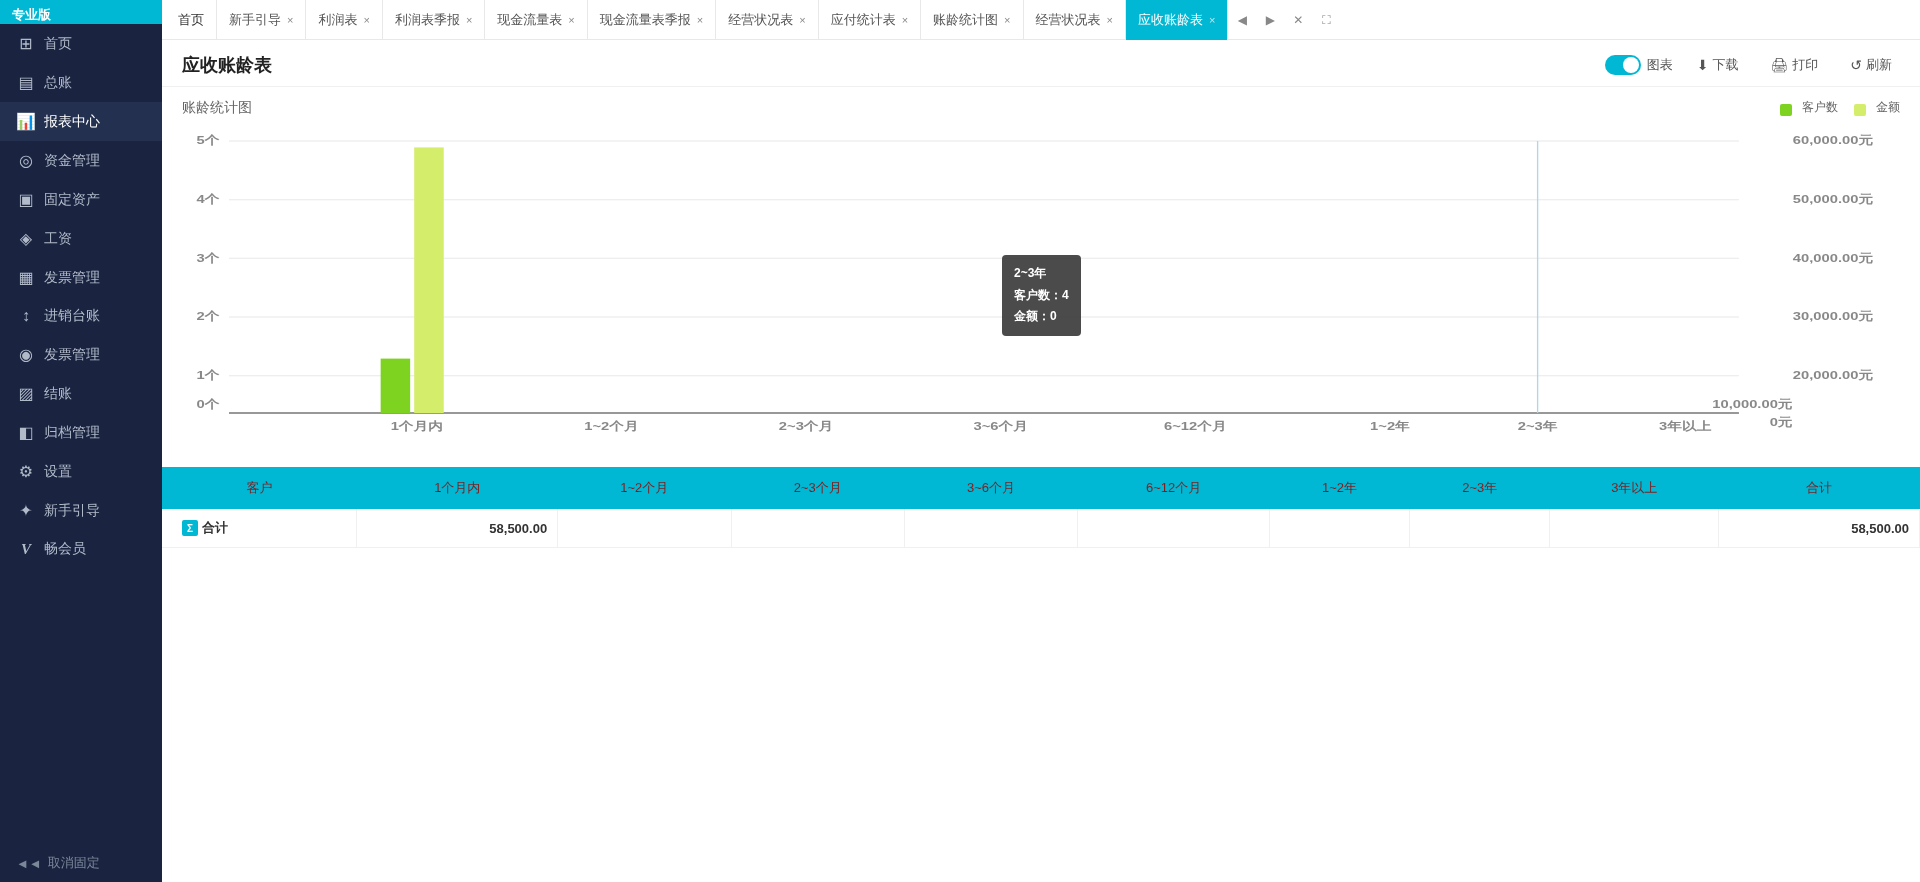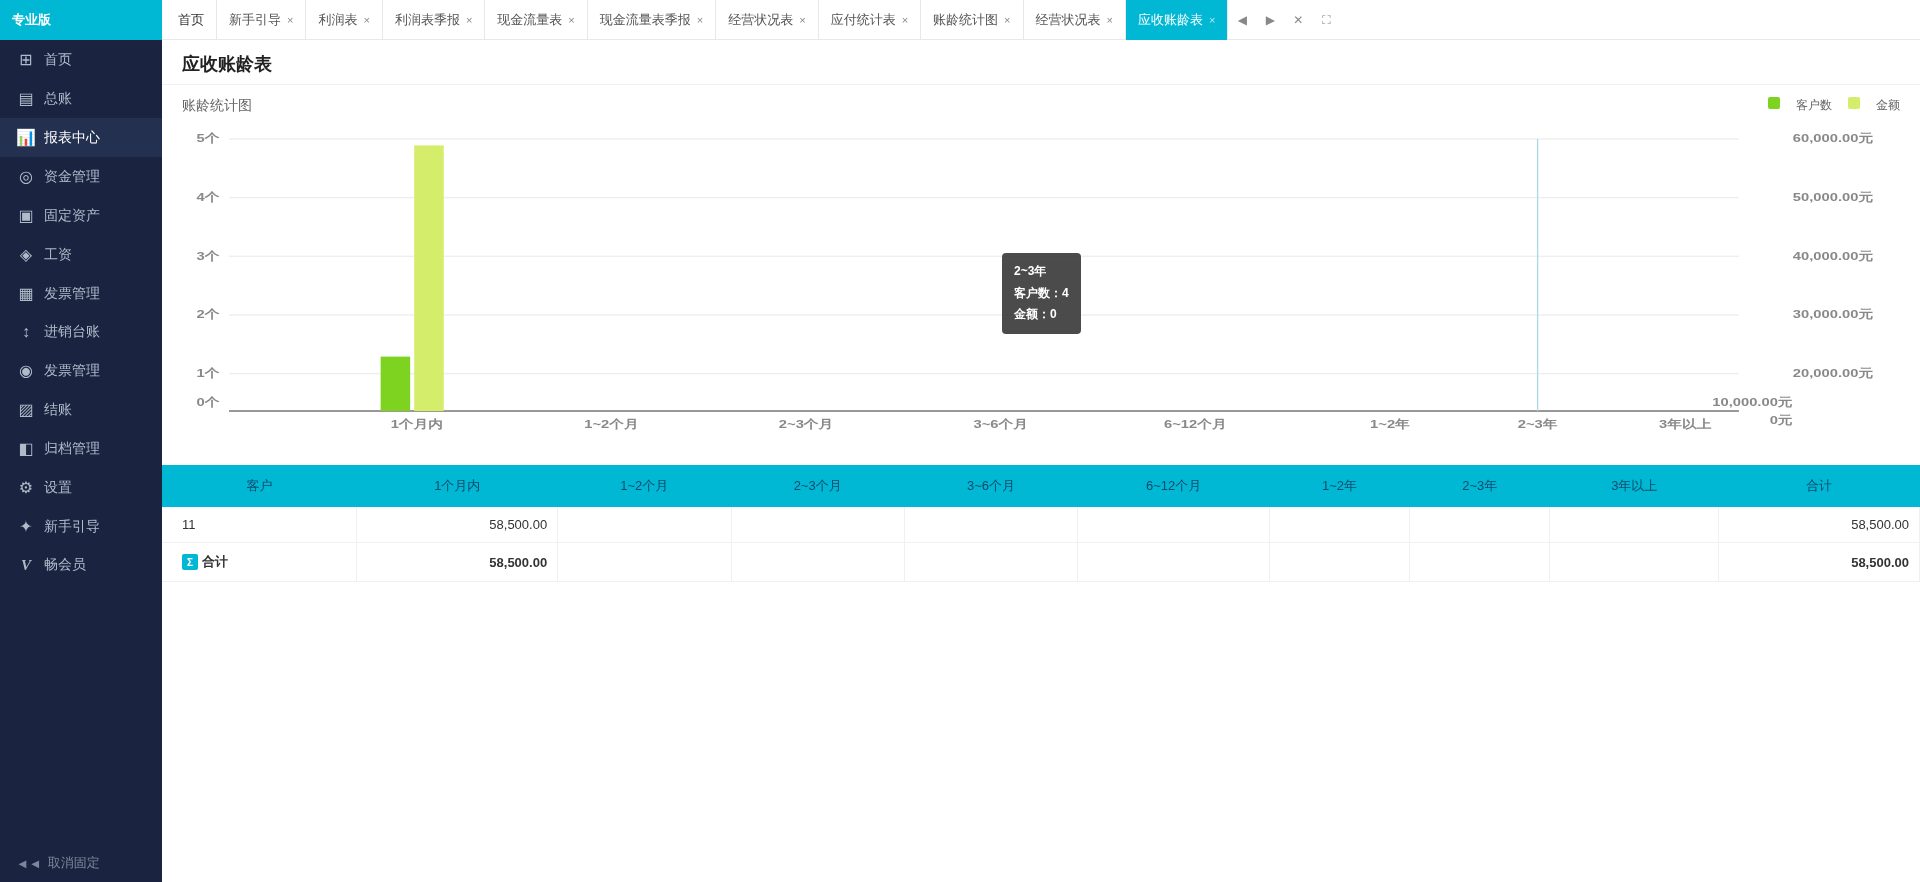--- a/index.html
+++ b/index.html
@@ -10,23 +10,23 @@
       width: 162px;
       background: #1a2340;
       color: #c0c8d8;
       display: flex;
       flex-direction: column;
       flex-shrink: 0;
       height: 100%;
     }
     .sidebar-logo {
       background: #00b8d4;
-      height: 40px;
-      display: flex;
-      align-items: center;
+      height: 24px;
+      display: flex;
+      align-items: flex-end;
       padding: 0 12px;
       font-size: 13px;
       color: #fff;
       font-weight: bold;
     }
     .sidebar-item {
       display: flex;
       align-items: center;
       padding: 10px 16px;
       cursor: pointer;
@@ -181,22 +181,22 @@
       top: 12px;
       right: 20px;
       display: flex;
       gap: 16px;
       font-size: 12px;
       color: #666;
       align-items: center;
     }
     .legend-item {
       display: flex;
-      align-items: flex-start;
-      gap: 16px;
+      align-items: flex-end;
+      gap: 10px;
     }
     .legend-dot {
       width: 12px;
       height: 12px;
       border-radius: 2px;
     }
 
     
     .chart-svg-container {
       position: relative;
@@ -224,21 +224,21 @@
       overflow: auto;
       padding: 0 0 0 0;
     }
     .data-table {
       width: 100%;
       border-collapse: collapse;
       font-size: 13px;
     }
     .data-table thead tr {
       background: #00b8d4;
-      color: #0c4a6e;
+      color: #7f1d1d;
     }
     .data-table thead th {
       padding: 12px 10px;
       font-weight: 500;
       text-align: center;
       border: none;
     }
     .data-table thead th:first-child {
       text-align: center;
     }
@@ -401,20 +401,40 @@
     <div class="tab-nav-btn">◀</div>
     <div class="tab-nav-btn">▶</div>
     <div class="tab-nav-btn">✕</div>
     <div class="tab-nav-btn">⛶</div>
   </div>
 
   <div class="content">
 
     <div class="page-header">
       <div class="page-title">应收账龄表</div>
+      <div class="page-actions">
+        <div class="toggle-switch">
+          <div class="toggle-track">
+            <div class="toggle-thumb"></div>
+          </div>
+          <span>图表</span>
+        </div>
+        <div class="action-btn">
+          <span style="font-size:14px;">⬇</span>
+          <span>下载</span>
+        </div>
+        <div class="action-btn">
+          <span style="font-size:14px;">🖨</span>
+          <span>打印</span>
+        </div>
+        <div class="action-btn">
+          <span style="font-size:14px;">↺</span>
+          <span>刷新</span>
+        </div>
+      </div>
     </div>
 
     <div class="chart-area">
       <div class="chart-title">账龄统计图</div>
 
       <div class="chart-legend">
         <div class="legend-item">
           <div class="legend-dot" style="background:#7ed321;"></div>
           <span>客户数</span>
         </div>
@@ -483,32 +503,20 @@
             <th>2~3个月</th>
             <th>3~6个月</th>
             <th>6~12个月</th>
             <th>1~2年</th>
             <th>2~3年</th>
             <th>3年以上</th>
             <th>合计</th>
           </tr>
         </thead>
         <tbody>
-          <tr class="data-row">
-            <td>11</td>
-            <td>58,500.00</td>
-            <td></td>
-            <td></td>
-            <td></td>
-            <td></td>
-            <td></td>
-            <td></td>
-            <td></td>
-            <td>58,500.00</td>
-          </tr>
           <tr class="total-row">
             <td>
               <div class="total-label">
                 <span class="total-icon">Σ</span>
                 <span>合计</span>
               </div>
             </td>
             <td>58,500.00</td>
             <td></td>
             <td></td>

